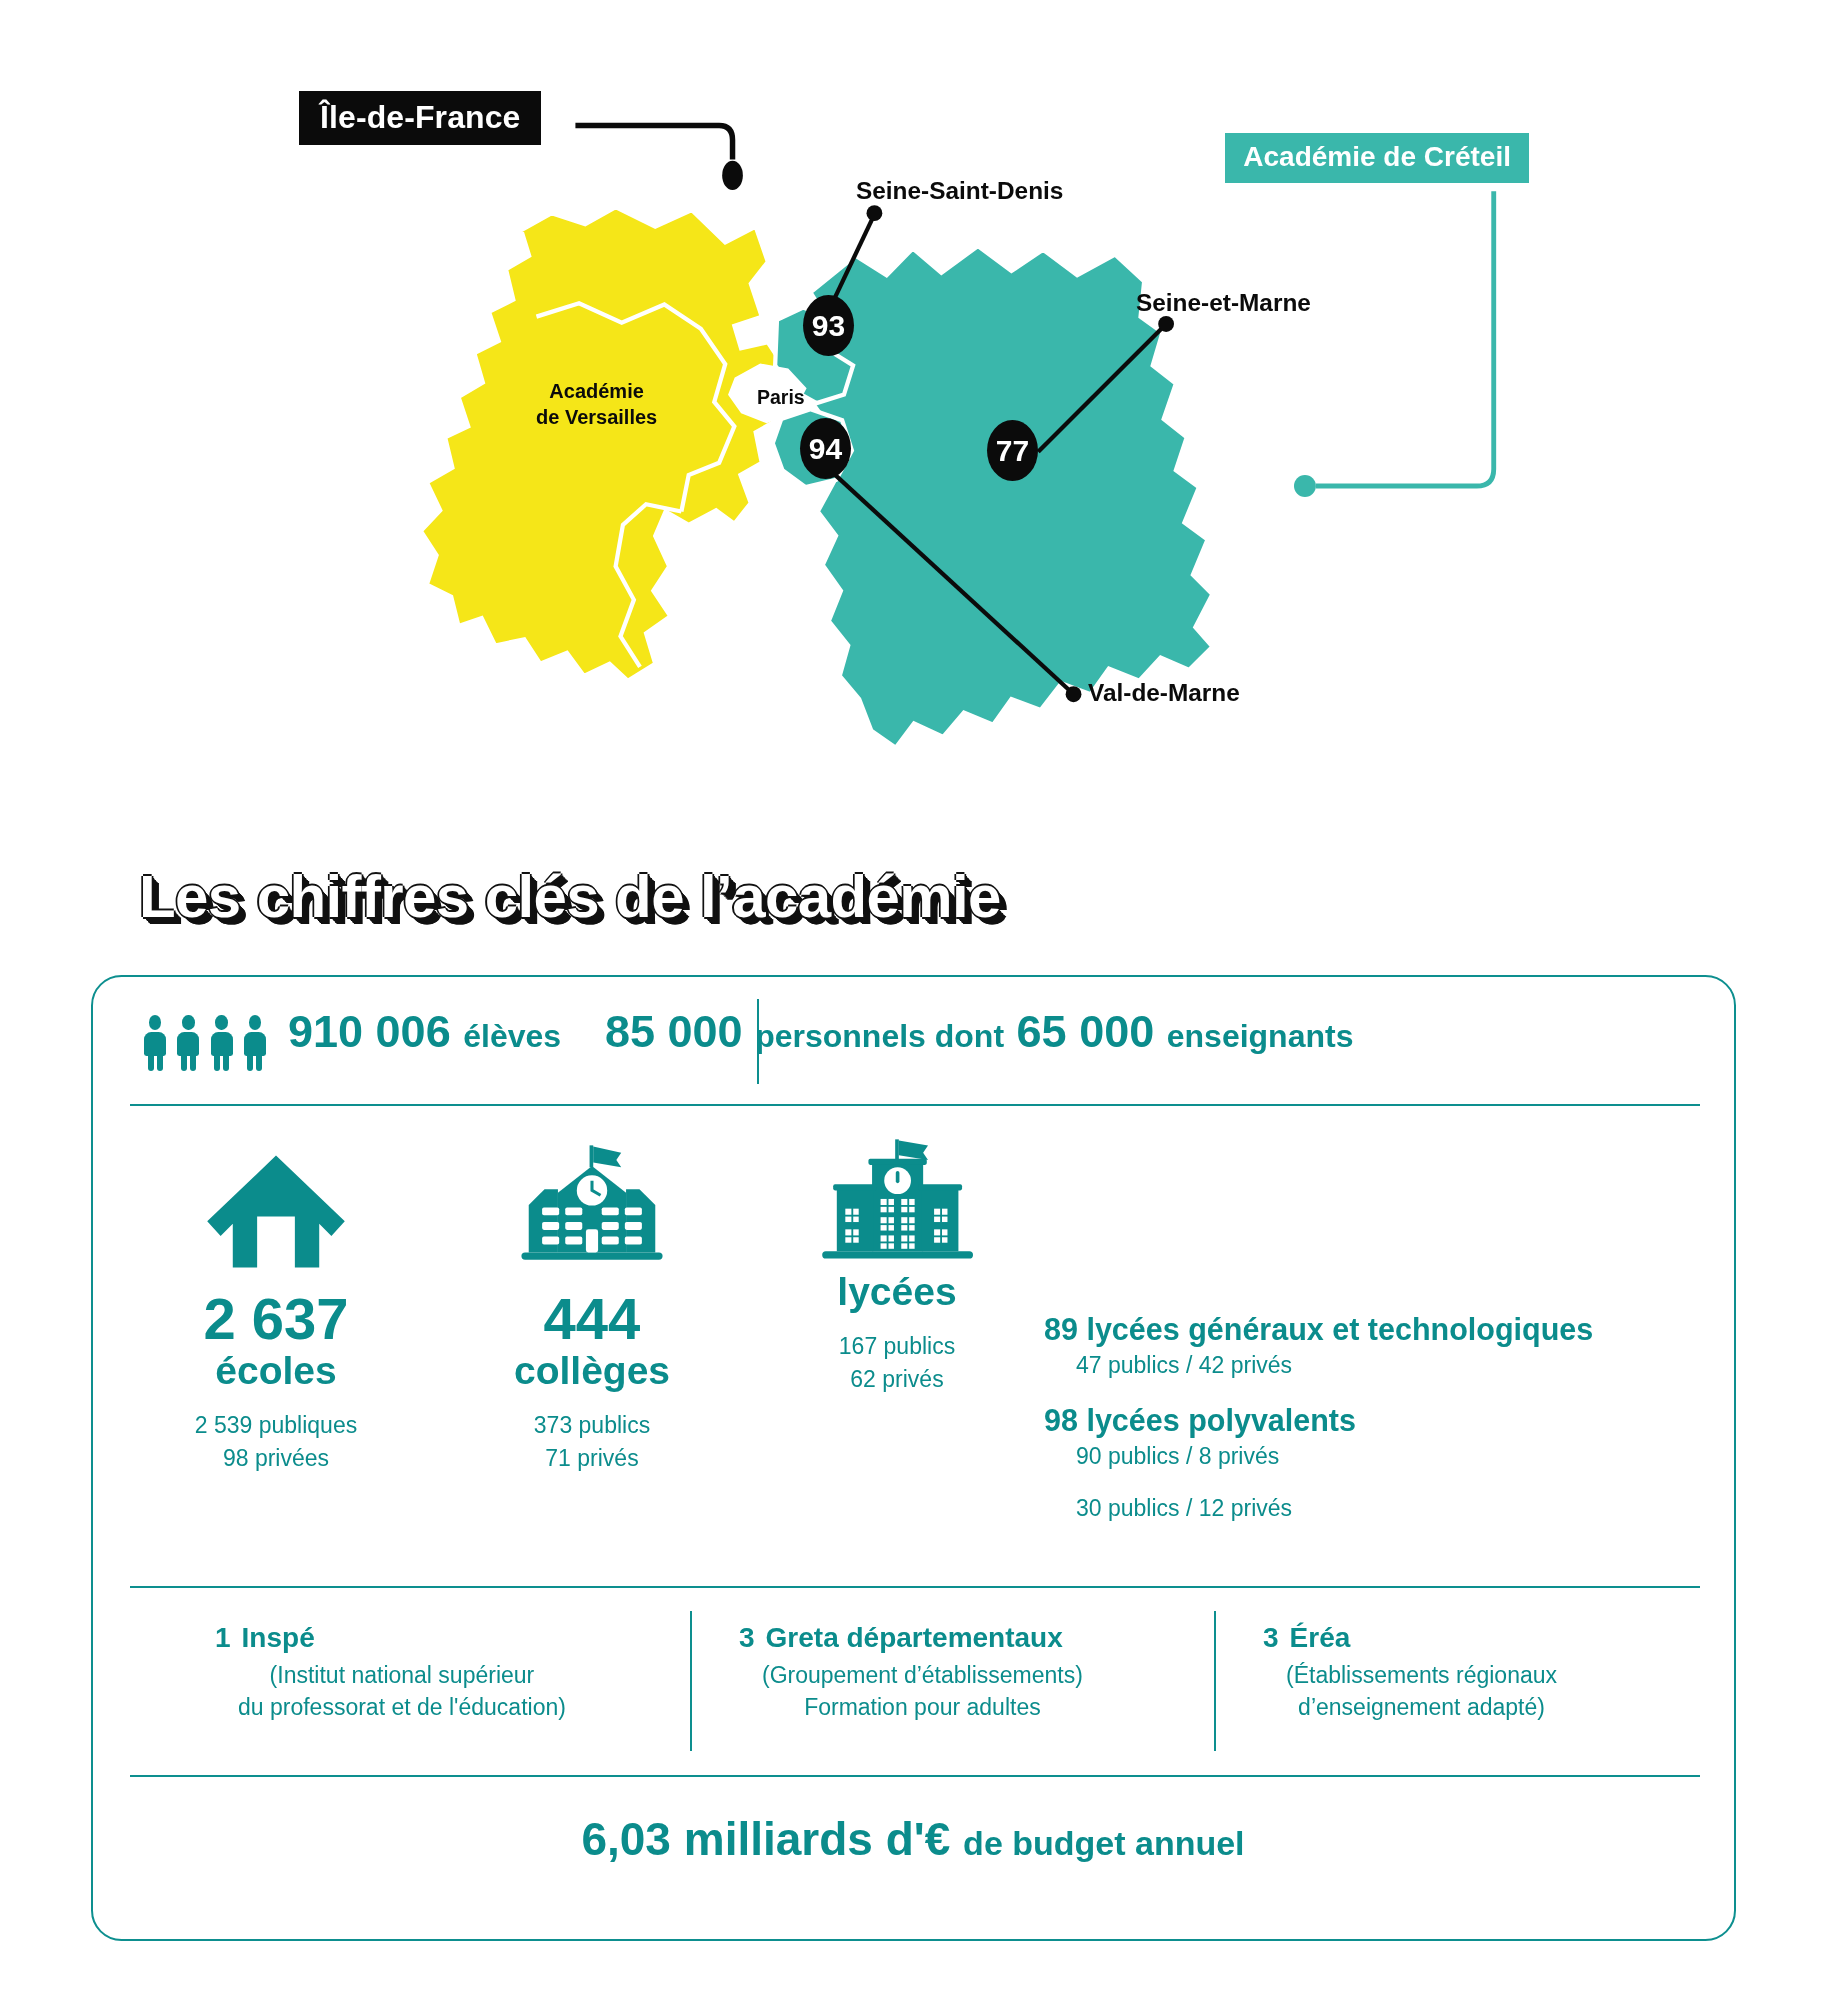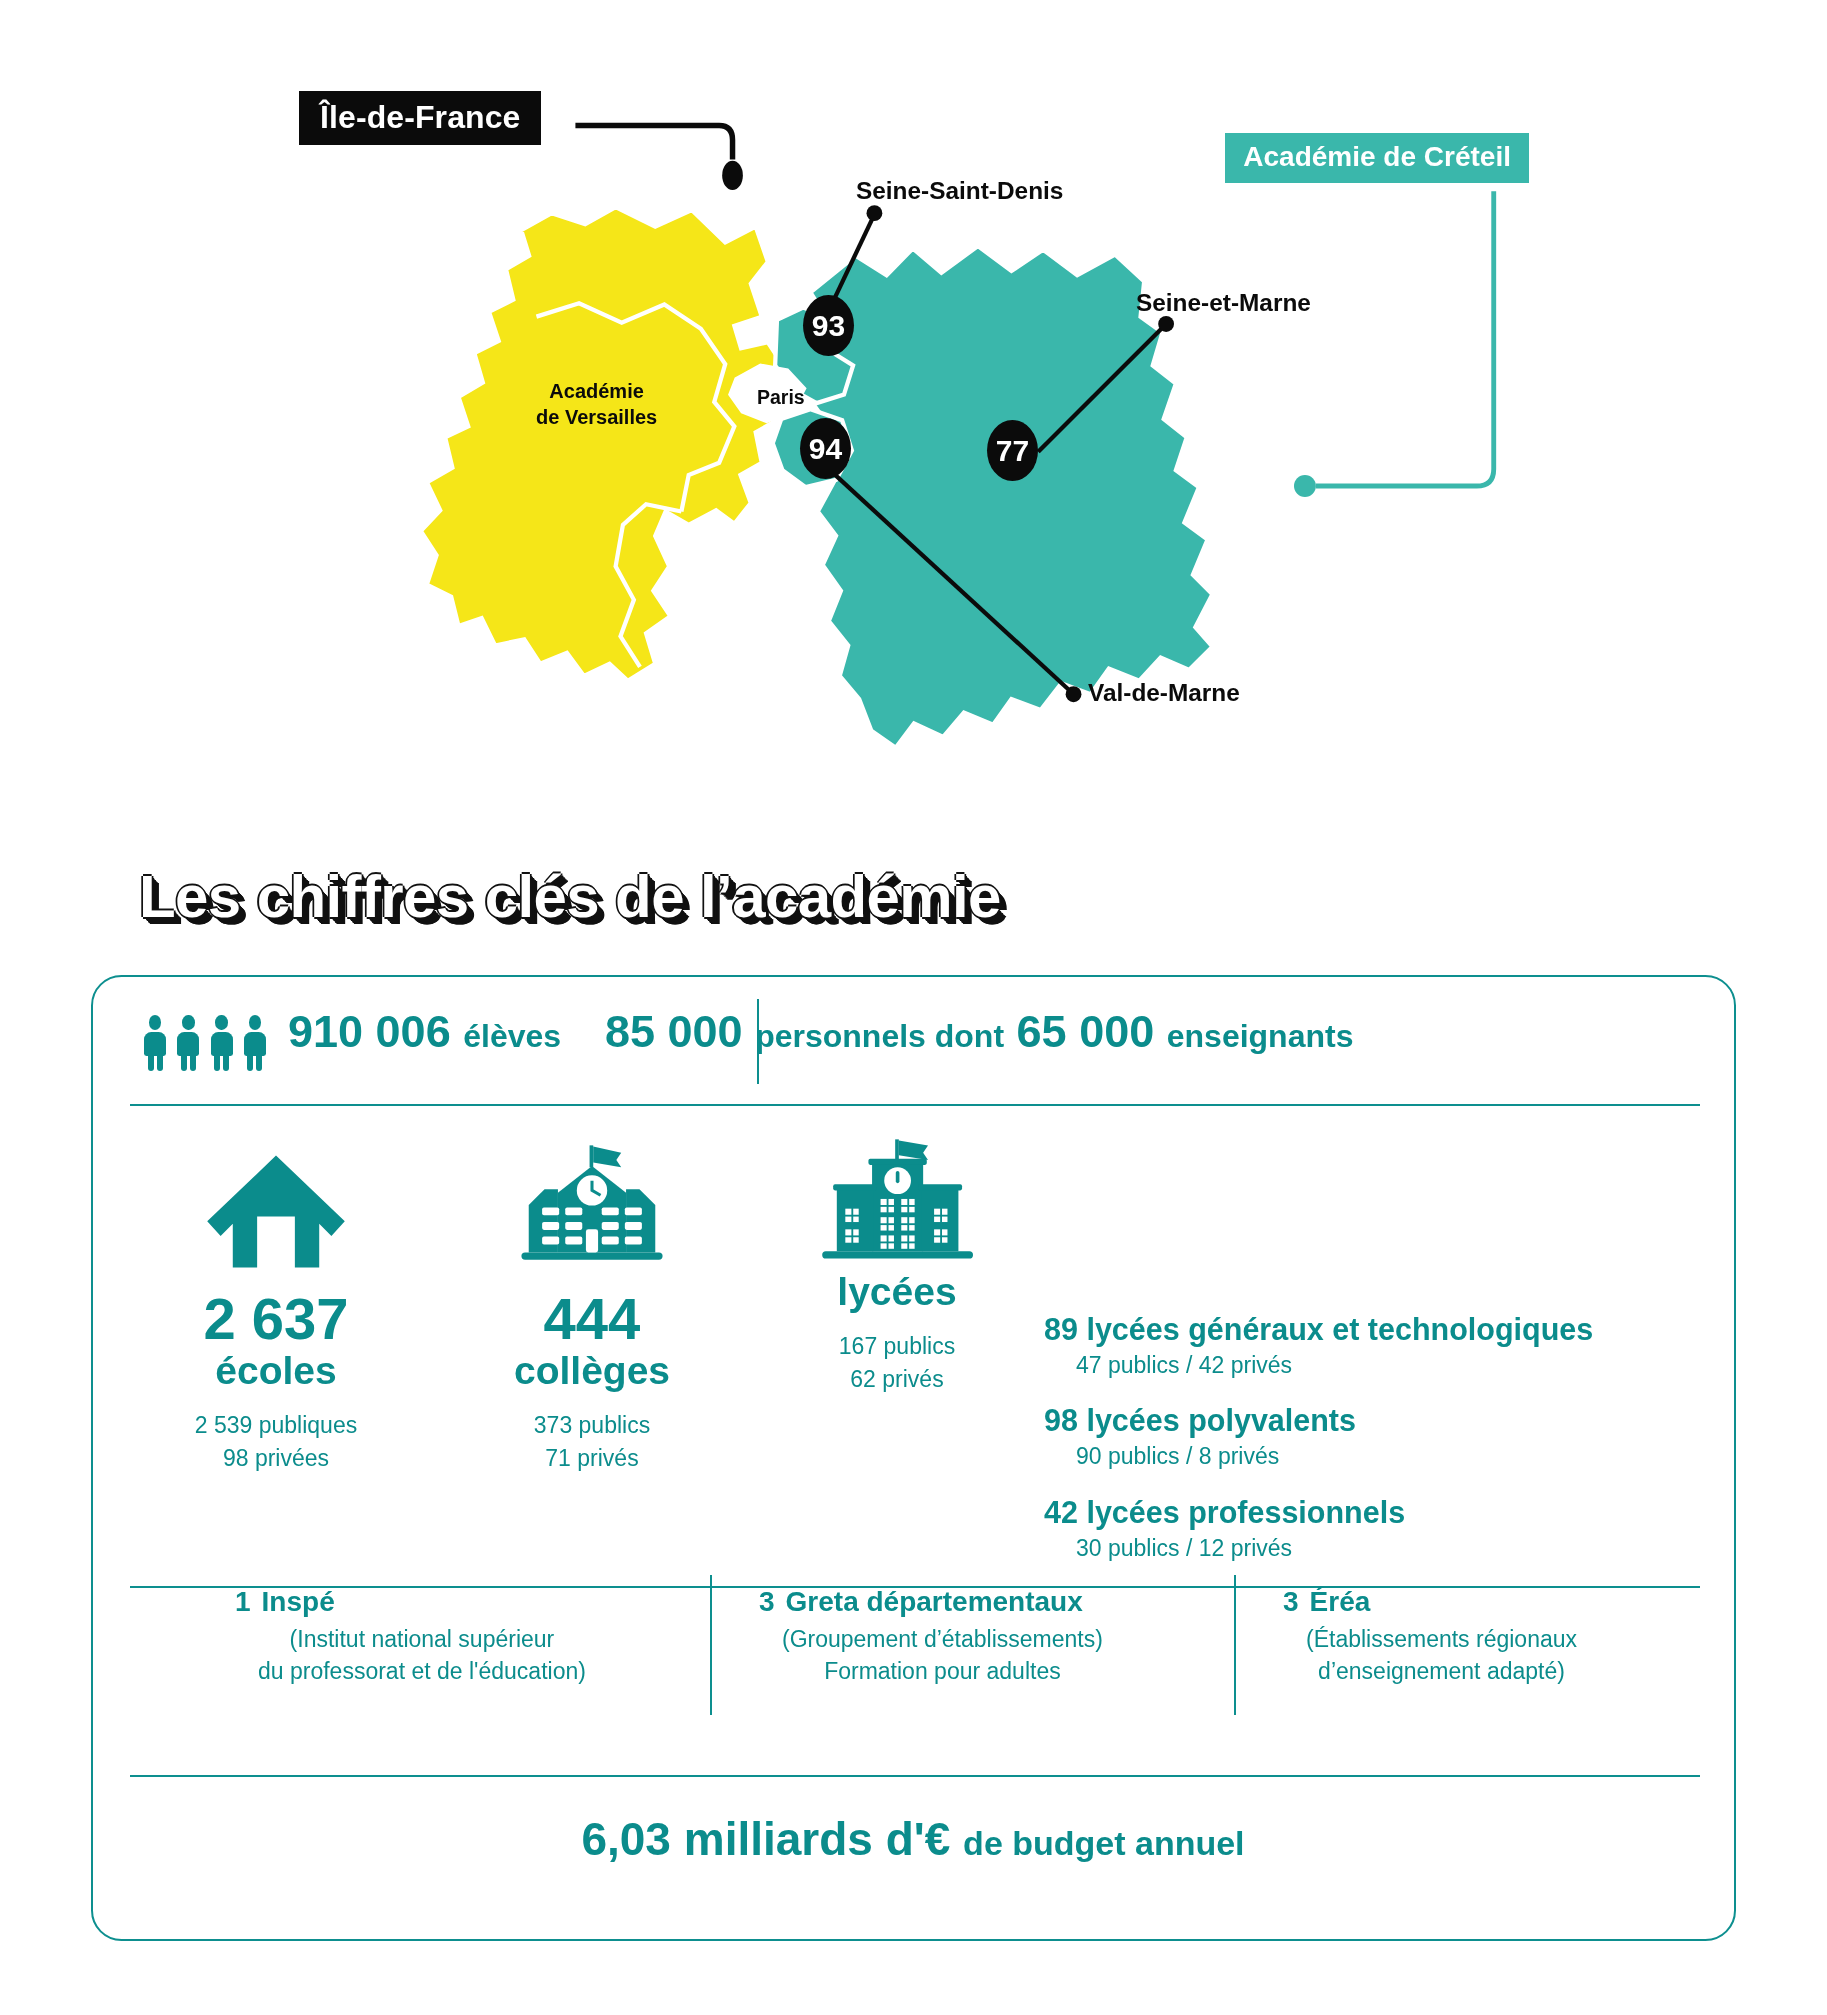--- a/index.html
+++ b/index.html
@@ -100,21 +100,21 @@
   .stat-num{font-size:58px;font-weight:bold;color:#0b8c8c;line-height:1.0;margin-top:21px;}
   .stat-lab{font-size:39px;font-weight:bold;color:#0b8c8c;line-height:1.1;margin-top:2.4px;}
   .stat-sub{font-size:23px;color:#0b8c8c;line-height:1.42;margin-top:16px;}
 
   .lycee-types{position:absolute;left:951px;top:183px;width:670px;}
   .lt-item{margin-bottom:24.4px;}
   .lt-main{font-size:30.5px;font-weight:bold;color:#0b8c8c;line-height:1.15;white-space:nowrap;}
   .lt-sub{font-size:23px;color:#0b8c8c;margin-top:4.9px;margin-left:32px;}
 
   
-  .row3{position:absolute;left:0;top:592px;width:1640px;height:165px;margin-left:20px;}
+  .row3{position:absolute;left:0;top:628px;width:1640px;height:165px;}
   .r3-col{position:absolute;}
   .r3-title{font-size:28px;font-weight:bold;color:#0b8c8c;white-space:nowrap;line-height:1.1;}
   .r3-title .n{margin-right:11px;}
   .r3-sub{font-size:23px;color:#0b8c8c;line-height:1.38;margin-top:6.1px;margin-left:23px;text-align:center;}
 
   
   .budget{
     position:absolute;left:0;top:835px;width:1640px;text-align:center;
     font-size:46px;font-weight:bold;color:#0b8c8c;white-space:nowrap;
   }
@@ -357,24 +357,20 @@
           <div class="lt-sub">47 publics / 42 privés</div>
         </div>
         <div class="lt-item">
           <div class="lt-main">
             <span>98</span>
             <span>lycées polyvalents</span>
           </div>
           <div class="lt-sub">90 publics / 8 privés</div>
         </div>
         <div class="lt-item">
-          <div class="lt-main">
-            <span>42</span>
-            <span>lycées professionnels</span>
-          </div>
           <div class="lt-sub">30 publics / 12 privés</div>
         </div>
       </div>
     </div>
 
     <div class="sep-h" style="top:609px;"></div>
 
     <div class="row3">
       <div class="r3-col" style="left:122px;top:18.3px;">
         <div class="r3-title">

